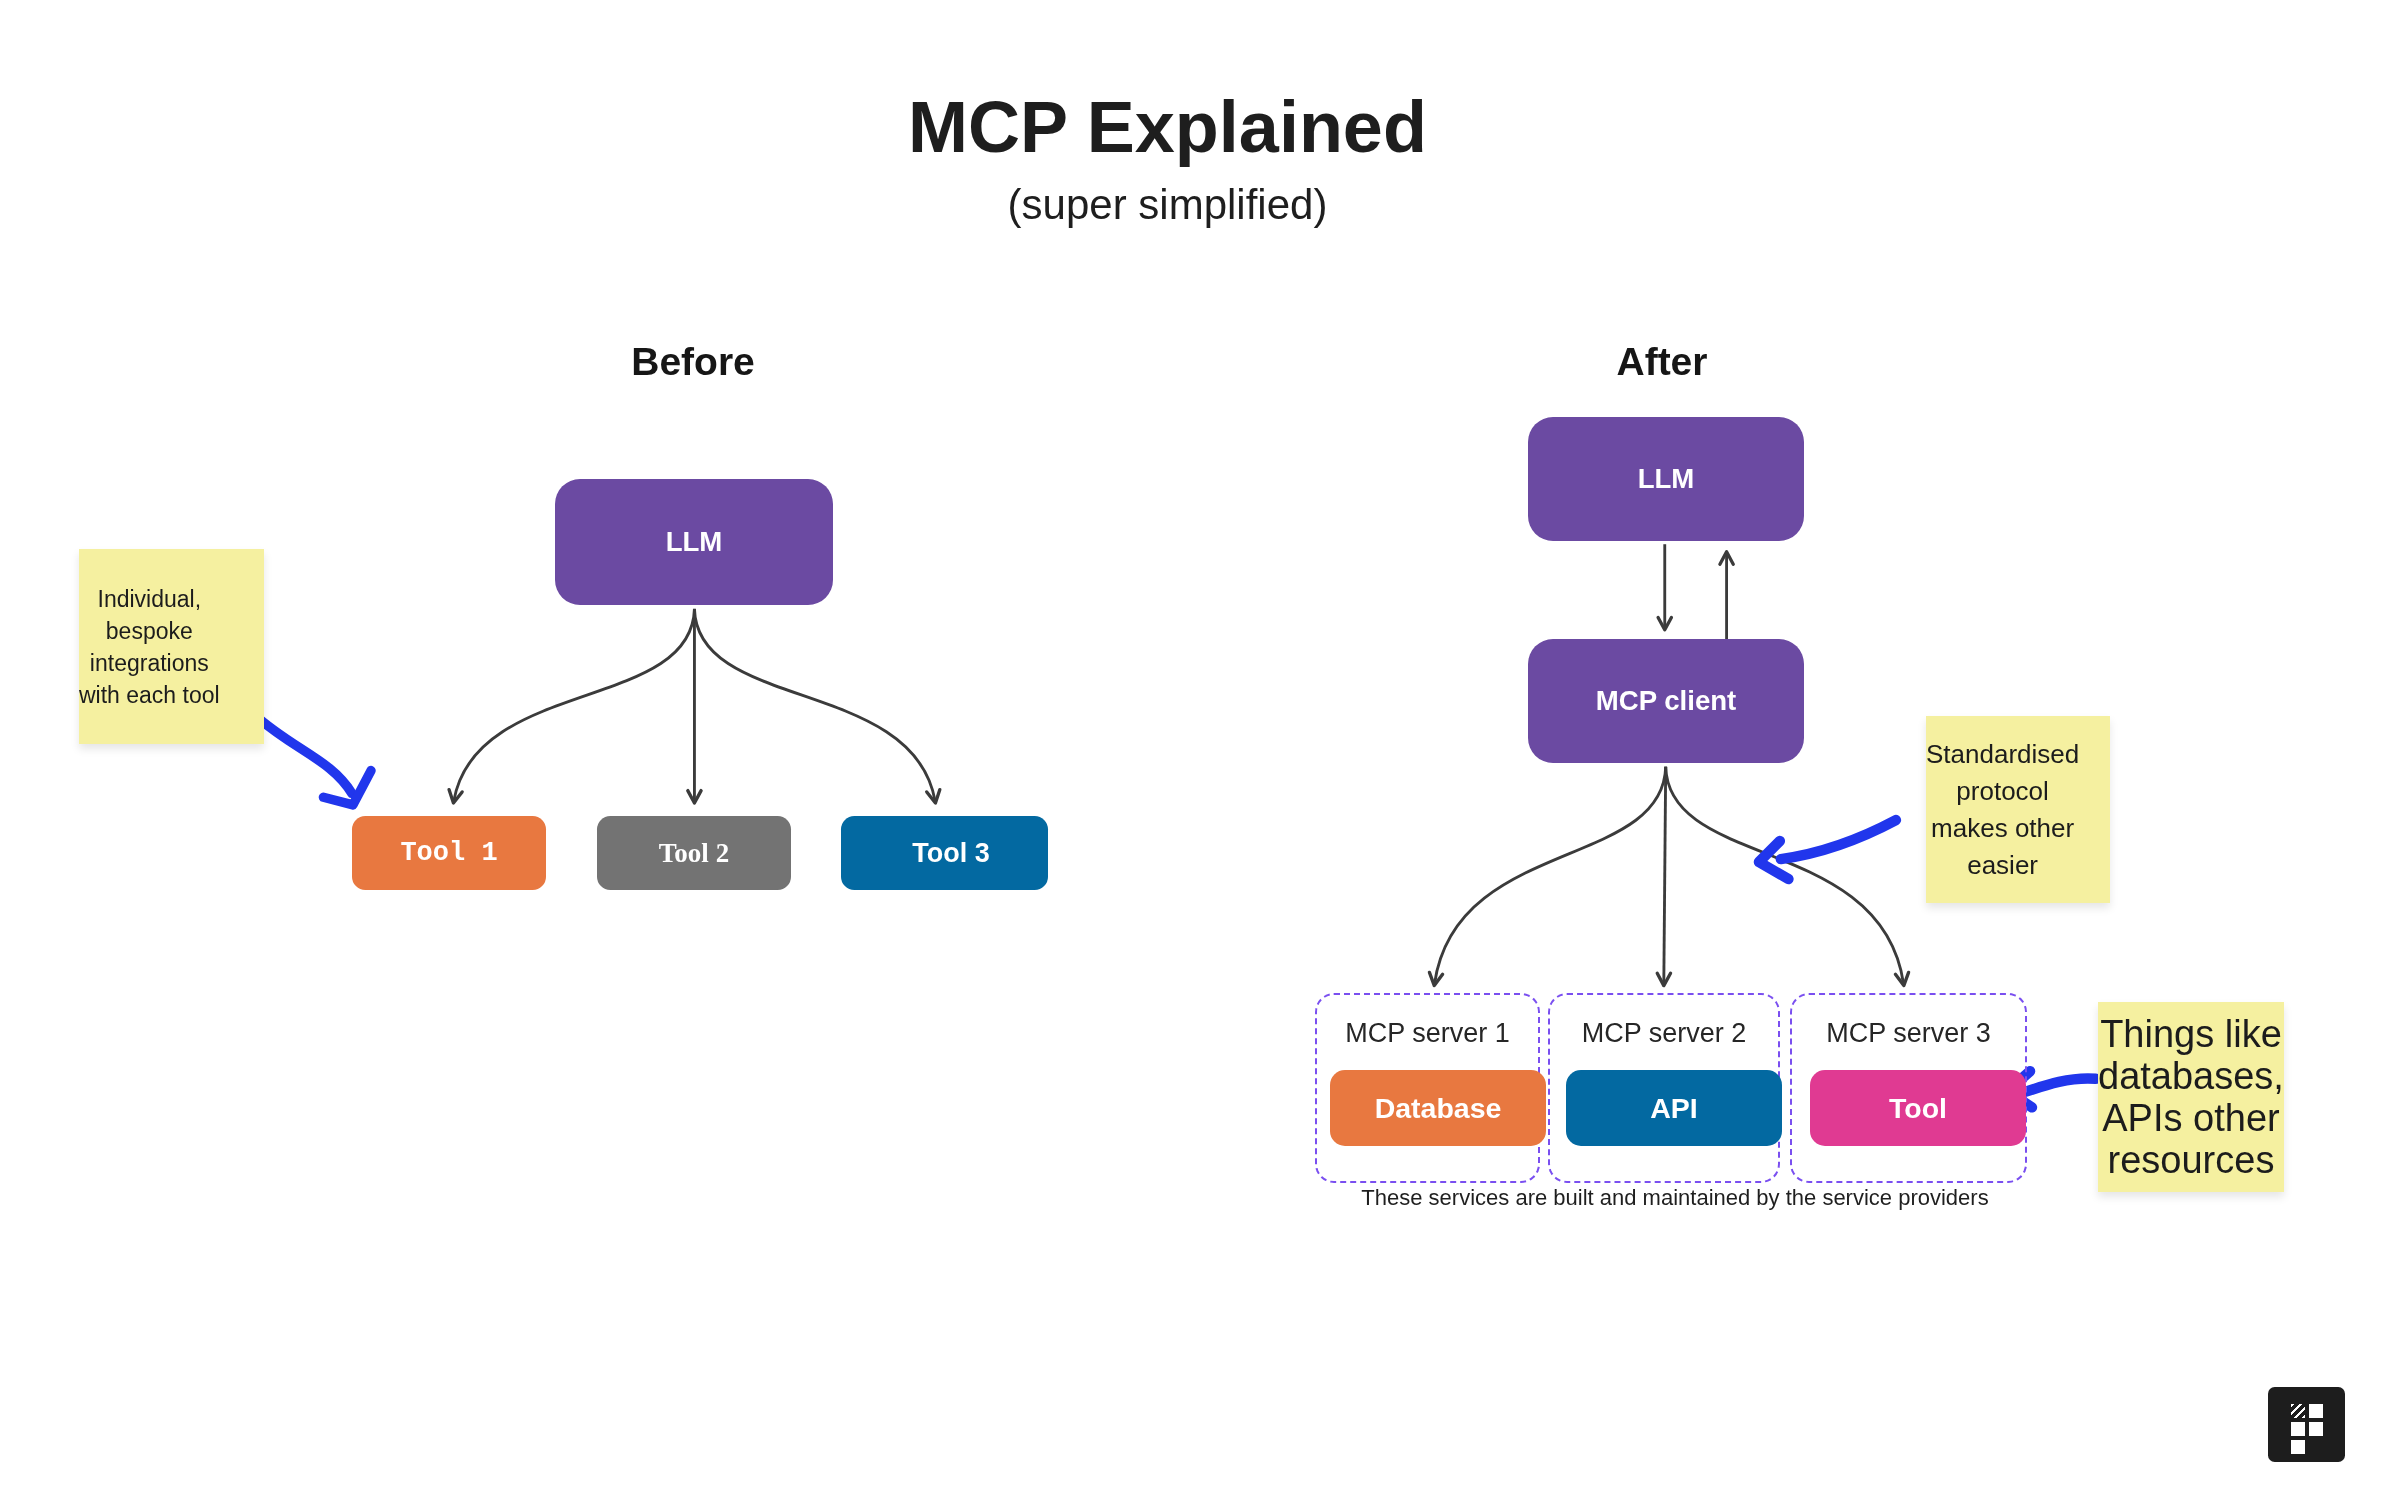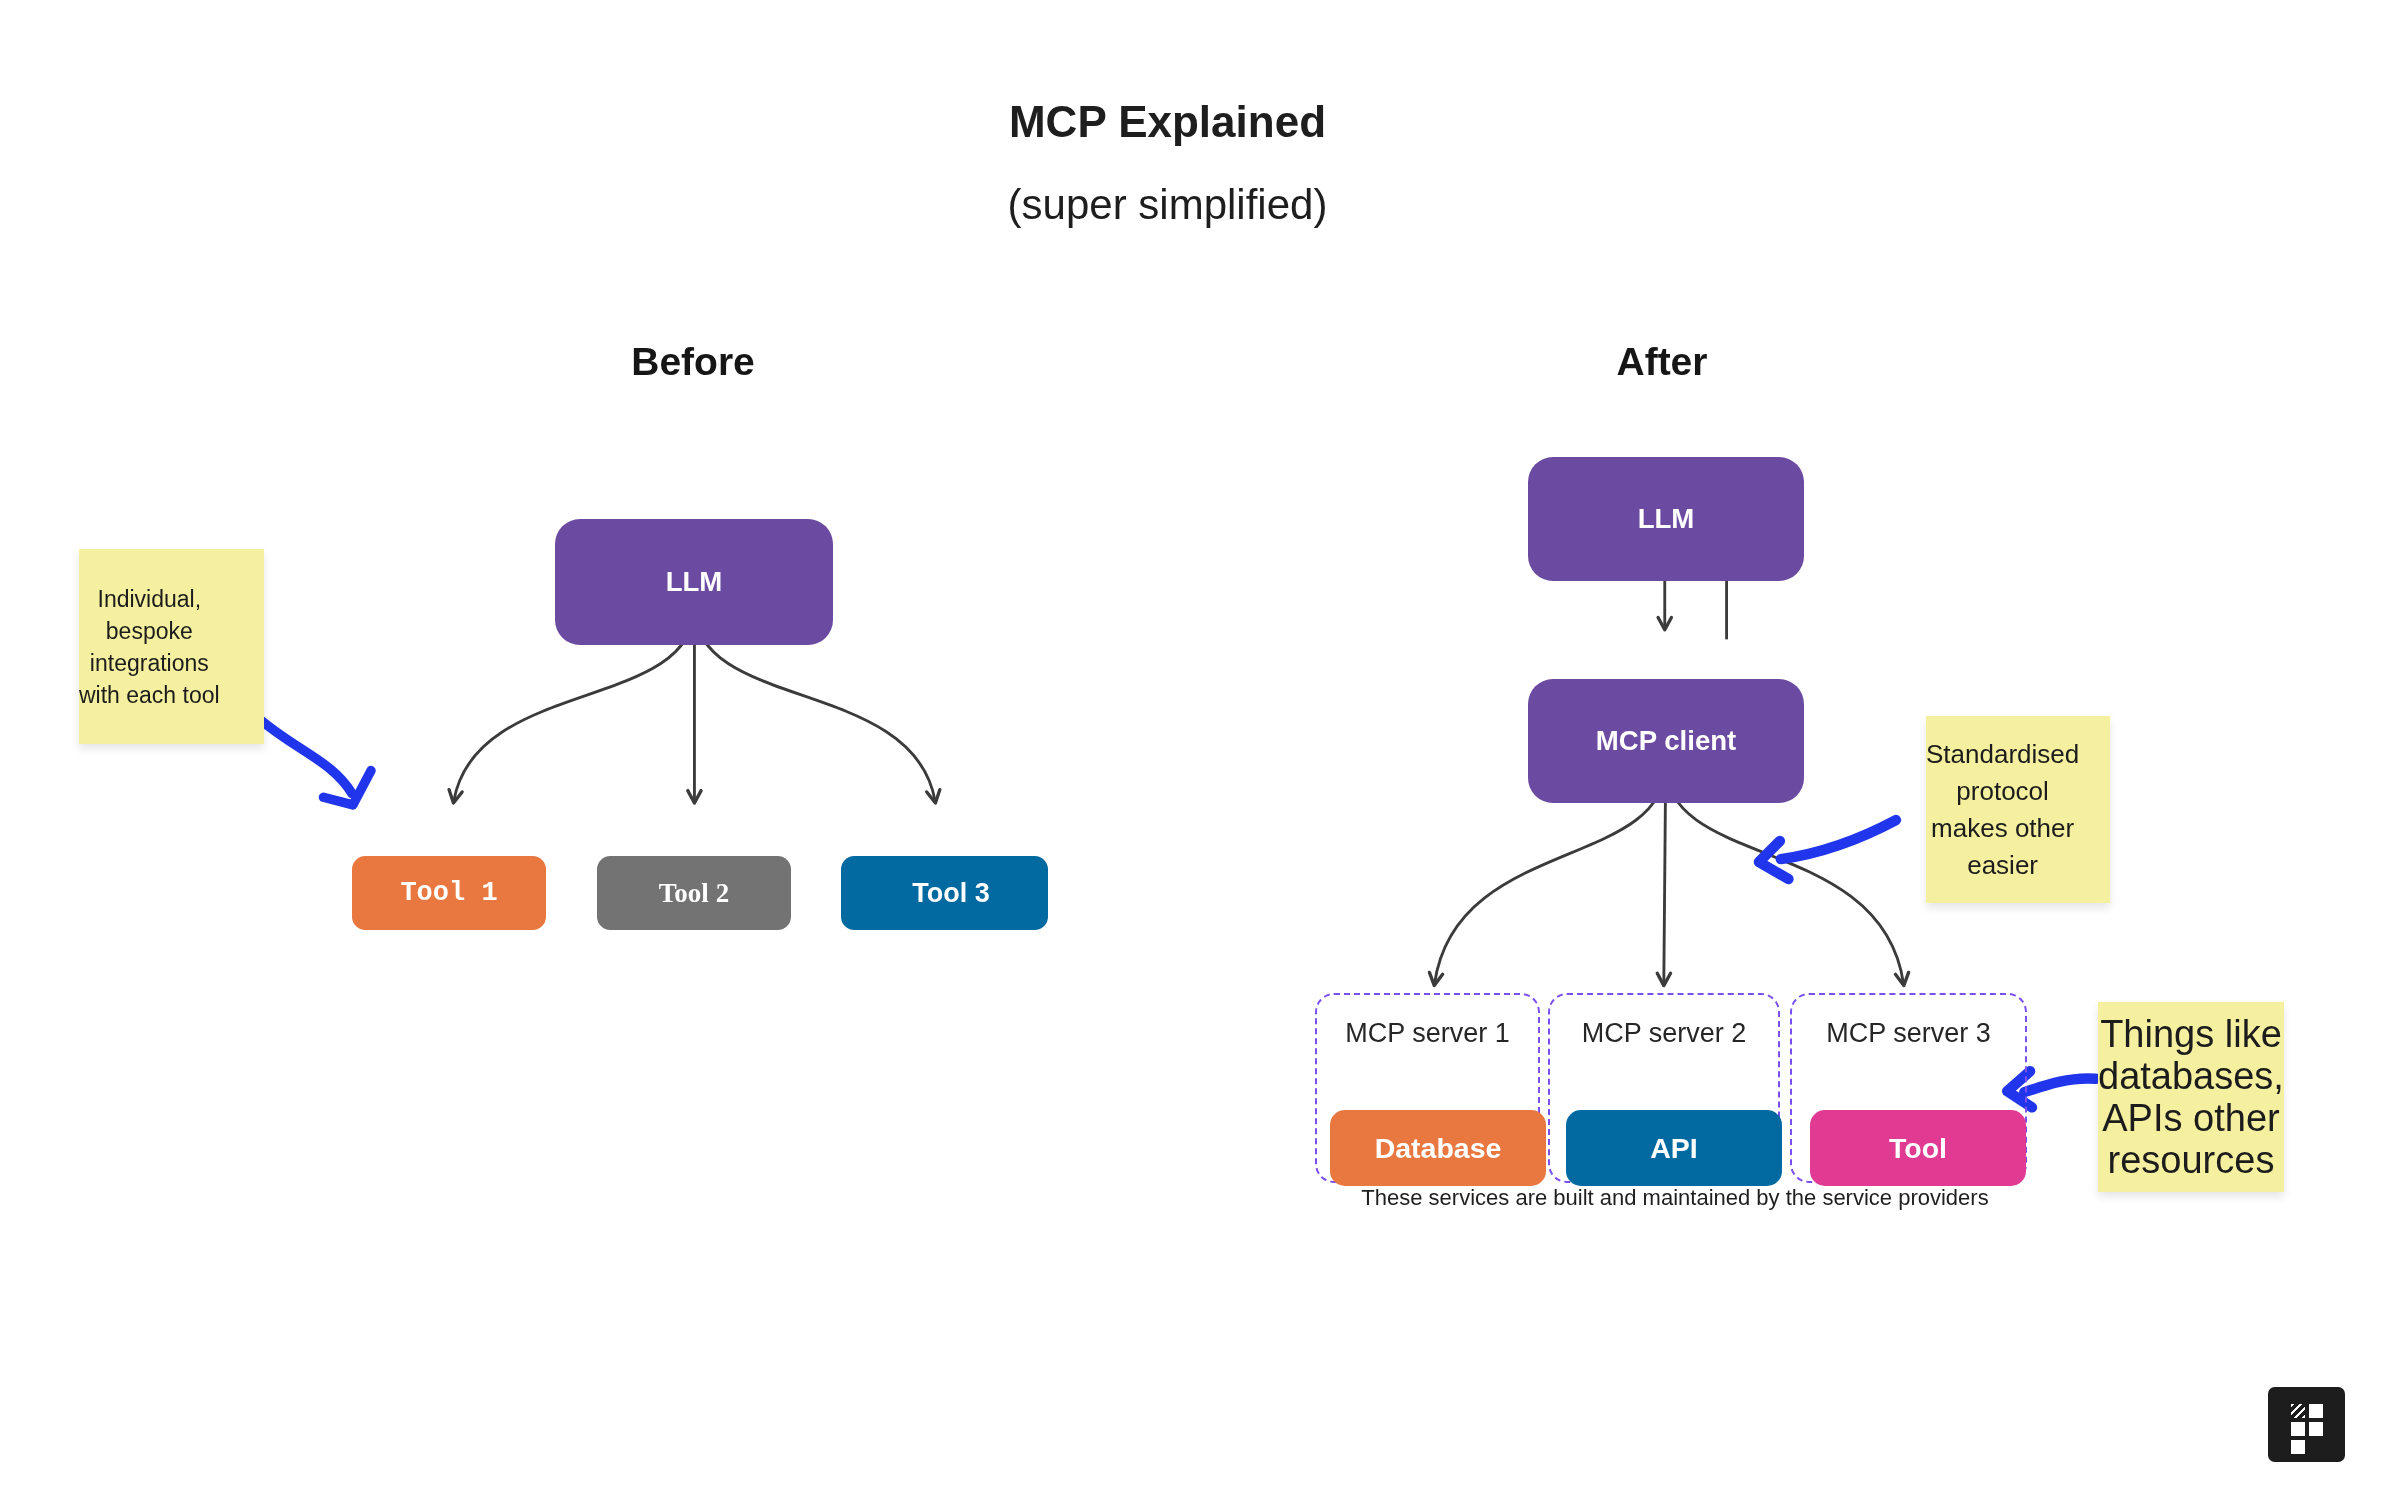--- a/index.html
+++ b/index.html
@@ -2,29 +2,29 @@
 <html style="font-size:15px"><head>
 <meta charset="utf-8">
 <style>
   html,body{margin:0;padding:0;background:#ffffff;}
   .canvas{
     position:relative;width:2402px;height:1507px;background:#ffffff;overflow:hidden;
     font-family:"Liberation Sans","DejaVu Sans",sans-serif;color:#1e1e1e;
   }
   .abs{position:absolute;}
   .center-text{text-align:center;}
-  .page-title{left:787px;top:97px;width:761px;font-size:44px;font-weight:700;color:#1e1e1e;}
+  .page-title{left:787px;top:86px;width:761px;font-size:72px;font-weight:700;color:#1e1e1e;}
   .page-subtitle{left:787px;top:181px;width:761px;font-size:42px;font-weight:400;color:#1e1e1e;}
   .col-heading{width:380px;top:340px;font-size:39px;font-weight:700;color:#161616;}
   .heading-before{left:503px;}
   .heading-after{left:1472px;}
 
   .node{
     display:flex;align-items:center;justify-content:center;
-    color:#ffffff;font-weight:700;margin-top:40px;
+    color:#ffffff;font-weight:700;
   }
   .purple-box{background:#6B4AA2;border-radius:25px;font-size:27.6px;}
   .llm-before{left:555px;top:479px;width:278px;height:126px;}
   .llm-after{left:1528px;top:417px;width:276px;height:124px;}
   .mcp-client{left:1528px;top:639px;width:276px;height:124px;}
 
   .tool-box{border-radius:13.3px;font-size:27px;top:816px;width:194px;height:74px;}
   .tool-1{left:352px;background:#E87840;font-family:Liberation Mono, monospace;}
   .tool-2{left:597px;background:#737373;font-family:Liberation Serif, serif;}
   .tool-3{left:841px;background:#0369a1;padding-left:13px;}

